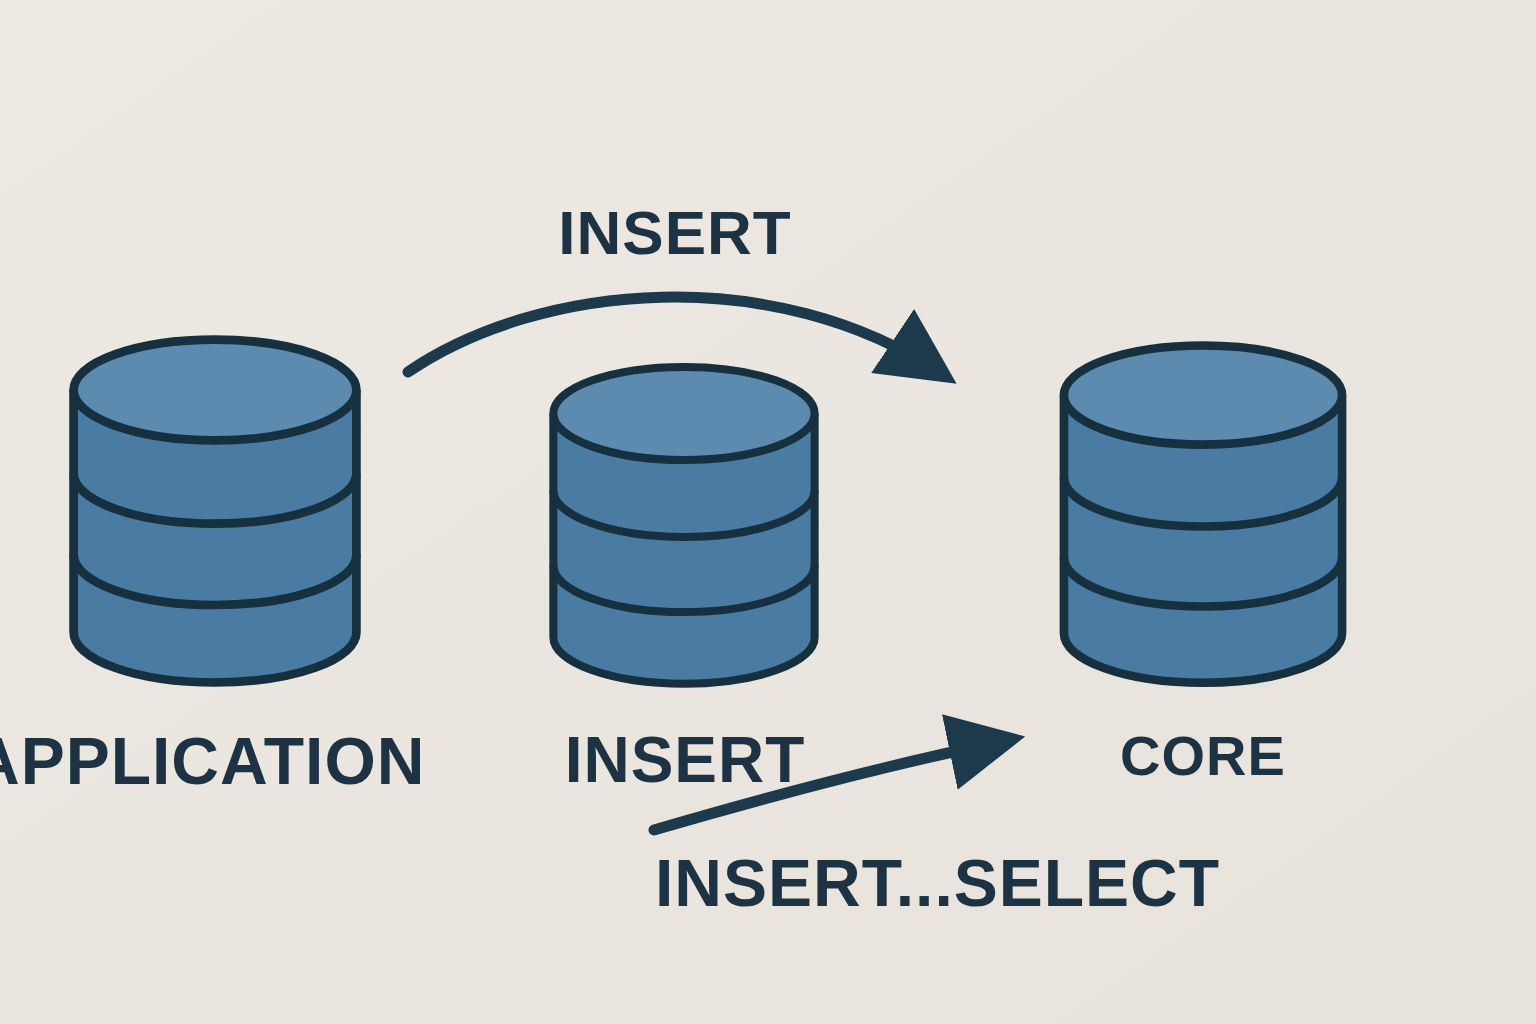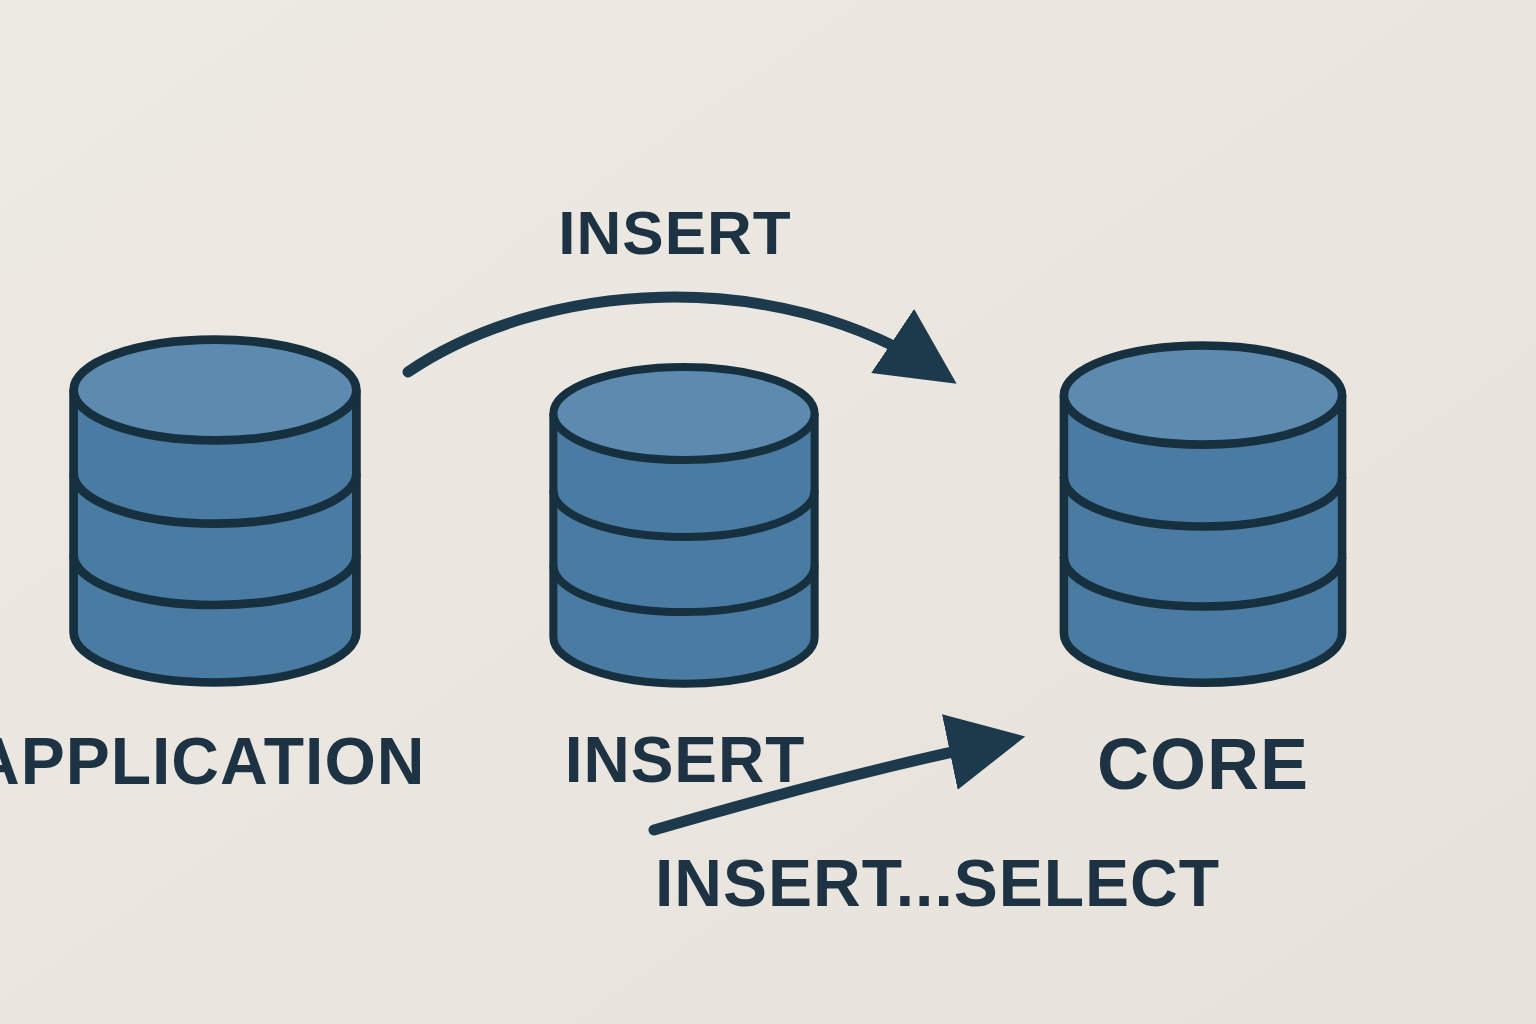--- a/index.html
+++ b/index.html
@@ -54,21 +54,21 @@
     top: 728px;
     width: 290px;
     text-align: center;
     font-size: 64px;
   }
   .label-core {
     left: 1046px;
     top: 728px;
     width: 314px;
     text-align: center;
-    font-size: 72px;
+    font-size: 56px;
   }
   .label-insert {
     left: 420px;
     top: 202px;
     width: 510px;
     text-align: center;
     font-size: 62px;
   }
   .label-insert-select {
     left: 655px;

